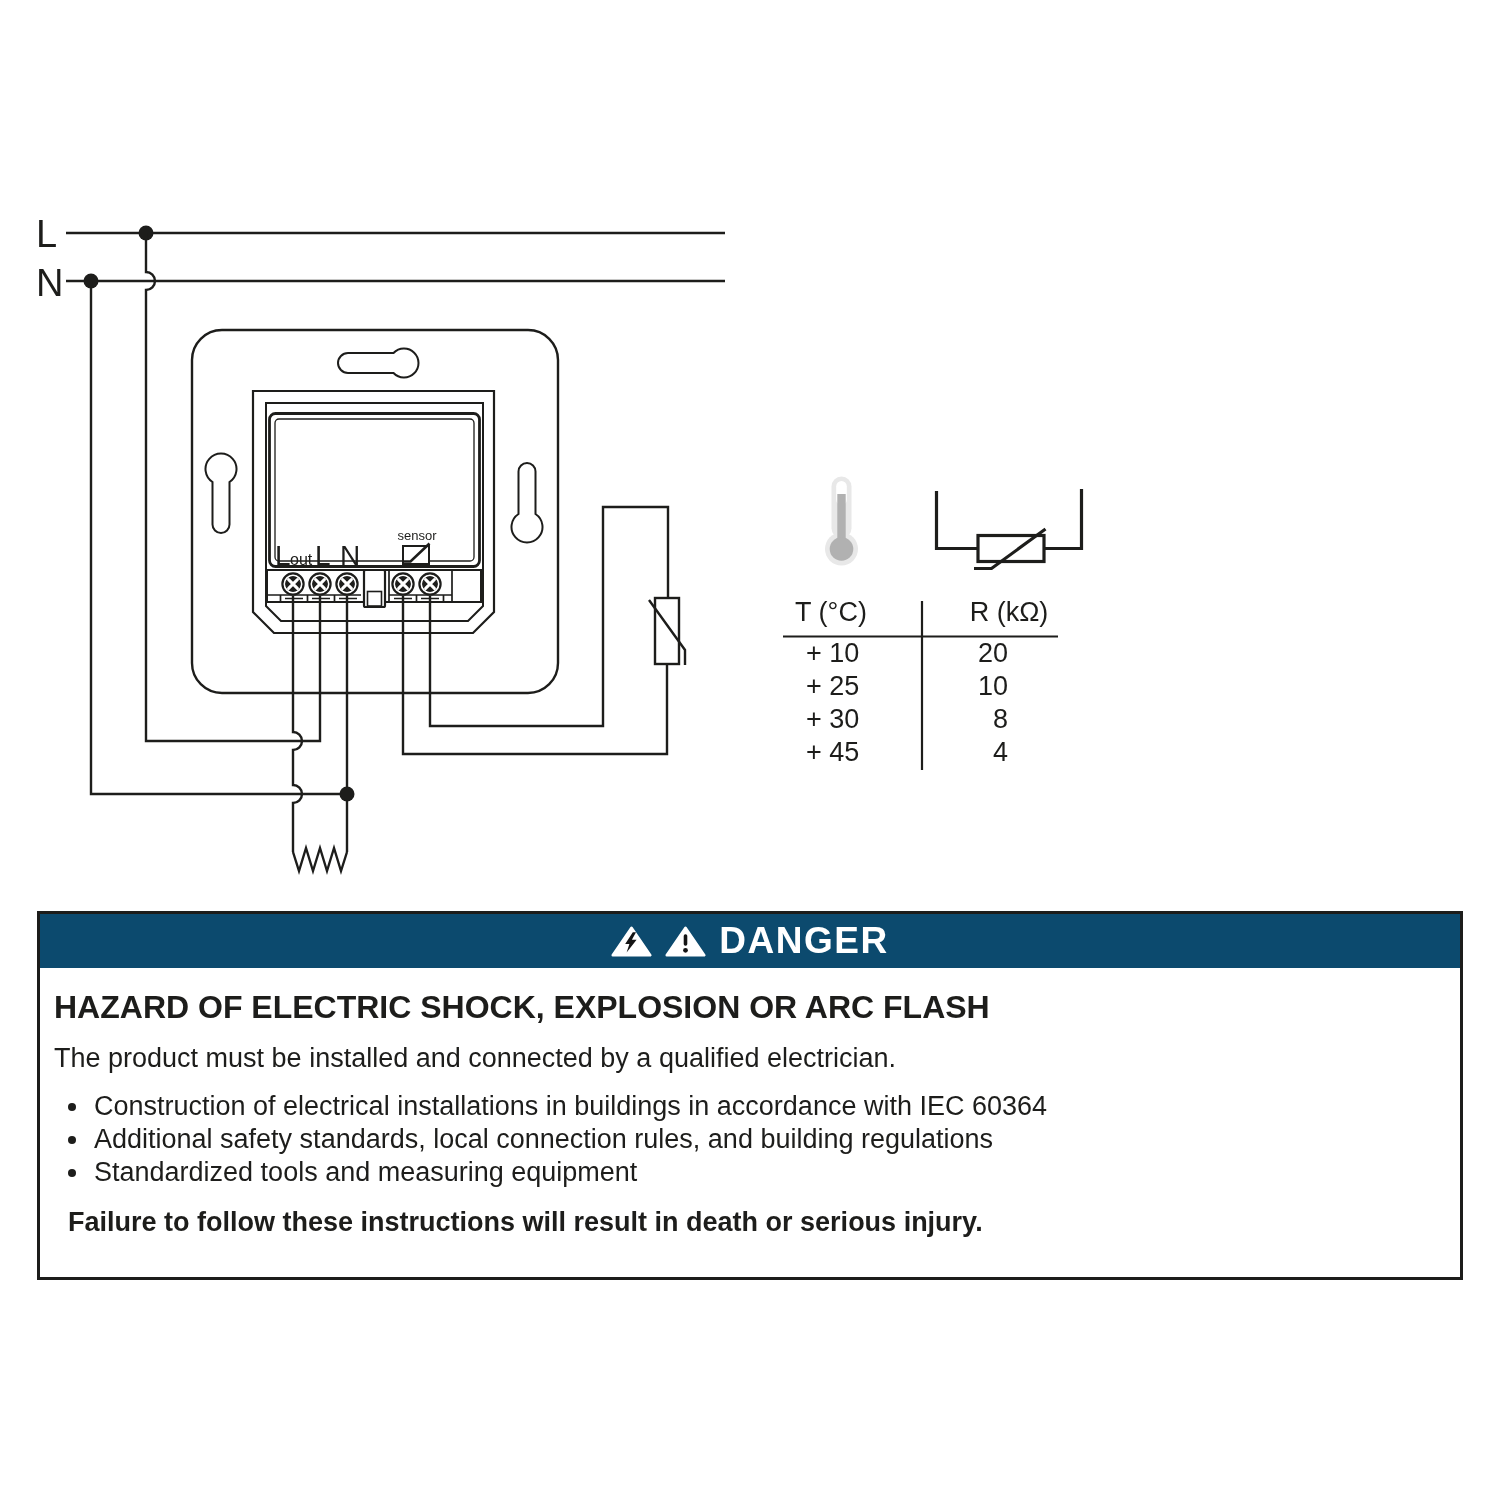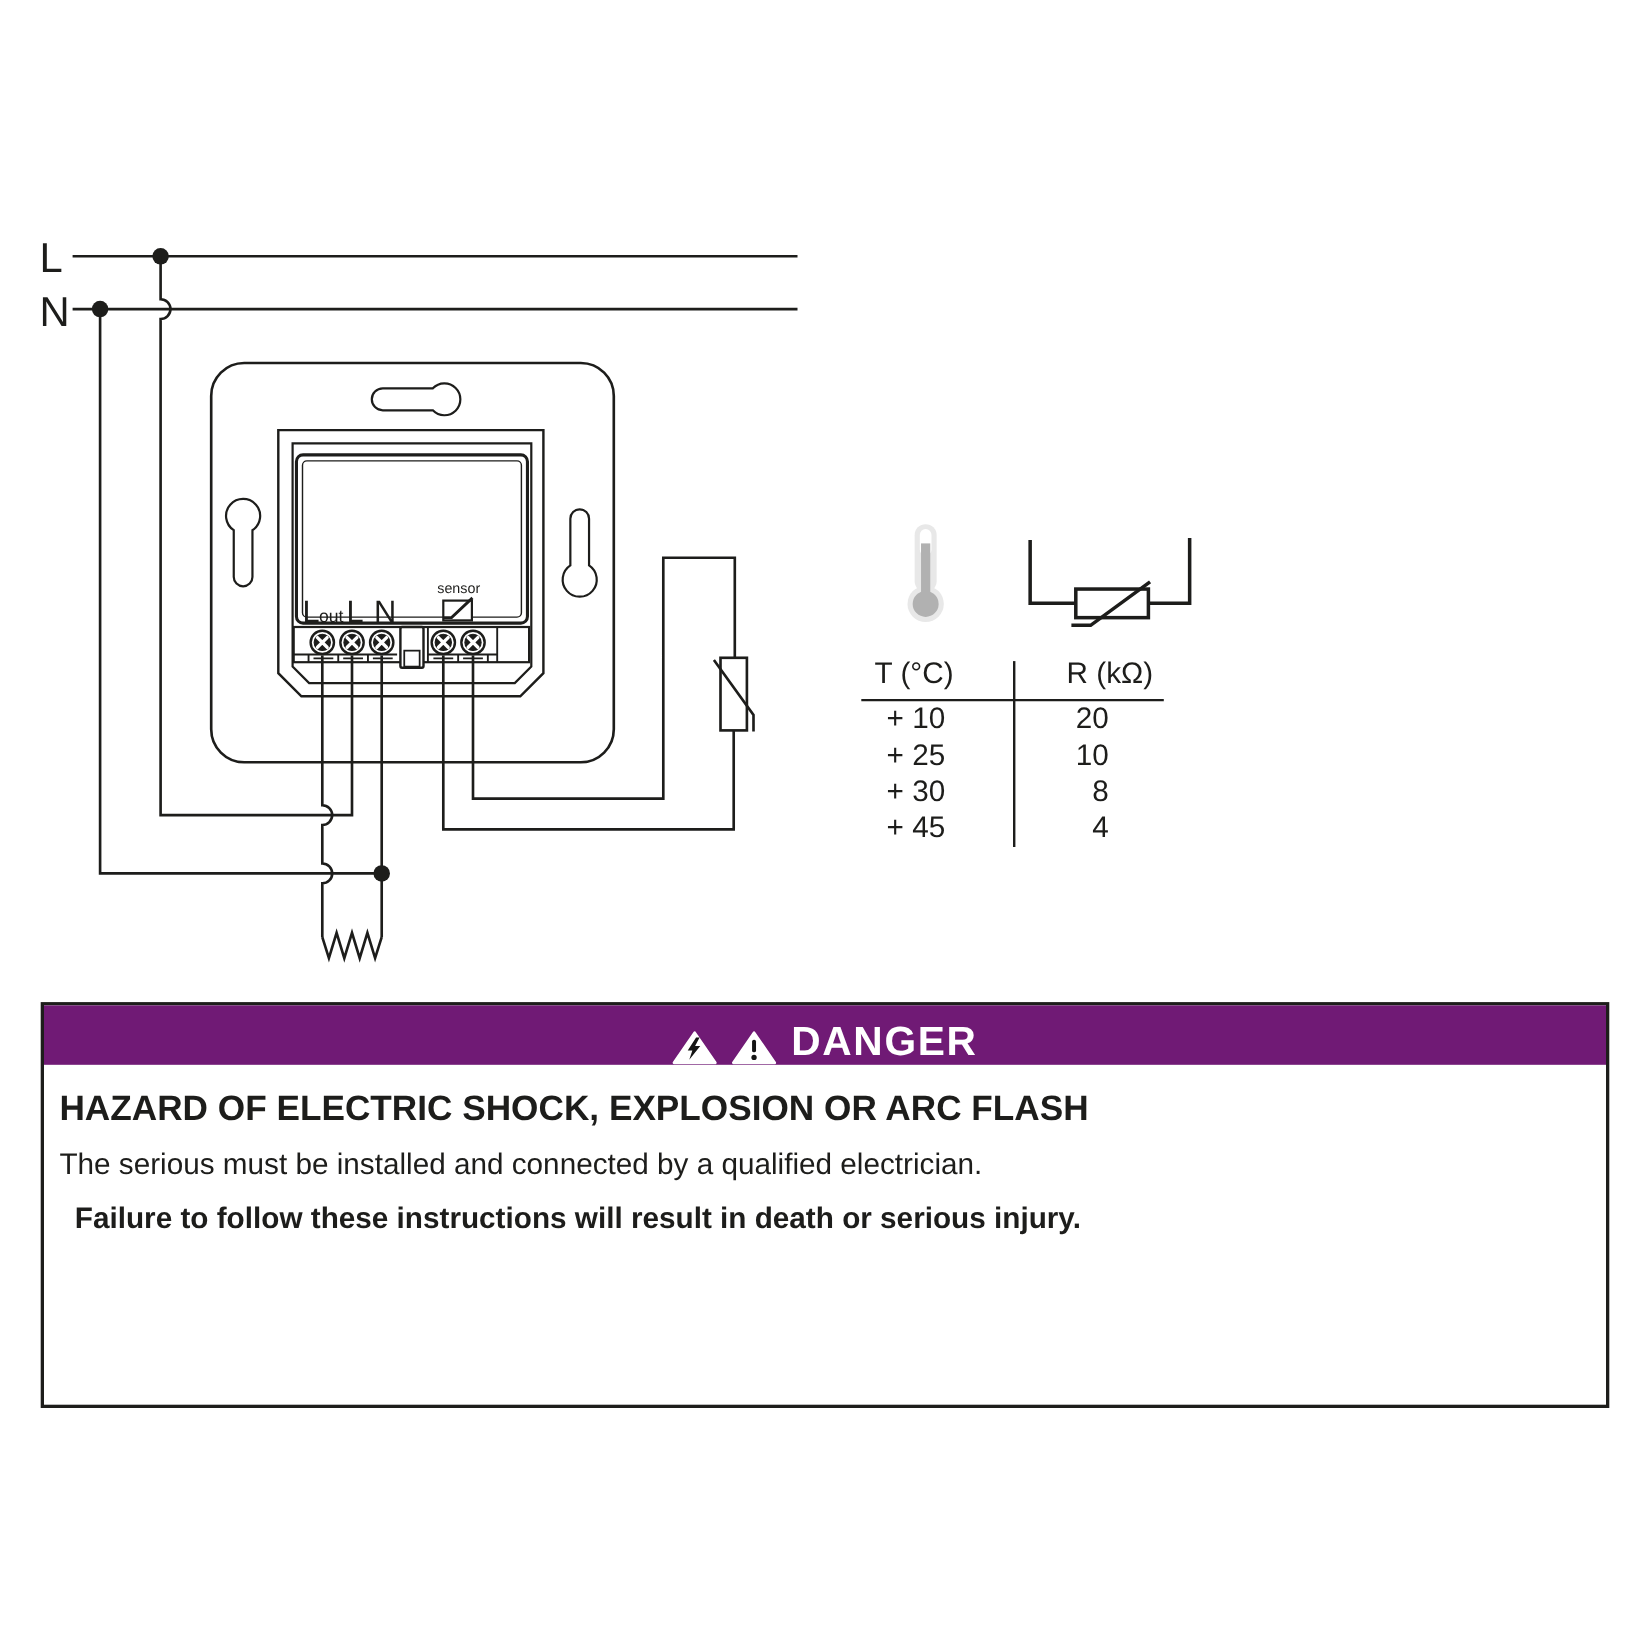--- a/index.html
+++ b/index.html
@@ -8,21 +8,21 @@
     font-family:"Liberation Sans", sans-serif;color:#1d1d1b;overflow:hidden;
   }
   .diagram-svg{position:absolute;left:0;top:0;}
   .diagram-svg text{fill:#1d1d1b;font-family:"Liberation Sans", sans-serif;}
 
   .danger-box{
     position:absolute;left:37px;top:911px;width:1426px;height:369px;
     border:3px solid #1d1d1b;box-sizing:border-box;background:#ffffff;
   }
   .danger-header{
-    height:54px;background:#701a75;display:flex;align-items:flex-end;
+    height:54px;background:#0c4a6e;display:flex;align-items:center;
     justify-content:center;gap:13px;
   }
   .danger-word{color:#ffffff;font-size:37px;font-weight:bold;letter-spacing:1.5px;}
   .danger-body{padding:0 24px 0 14px;}
   .danger-title{font-size:32px;font-weight:bold;margin:21px 0 0;}
   .danger-par{font-size:27px;line-height:29.5px;margin:18px 0 0;}
   .danger-bullets{margin:16px 0 0;padding-left:37px;font-size:27px;line-height:33px;list-style:disc;}
   .danger-bullets li{padding-left:3px;}
   .danger-footer{font-size:27px;font-weight:bold;margin:18px 14px 0;}
   .warn-icon{display:block;}
@@ -137,17 +137,22 @@
     <svg class="warn-icon" width="41" height="31" viewBox="0 0 41 31">
       <path d="M20.5,1.8 L39.3,29.2 H1.7 Z" fill="#ffffff" stroke="#ffffff" stroke-width="2.5" stroke-linejoin="round"></path>
       <rect x="18.7" y="8.2" width="3.6" height="11.5" rx="1.7" fill="#141414"></rect>
       <circle cx="20.5" cy="24.3" r="2.4" fill="#141414"></circle>
     </svg>
     <span class="danger-word">DANGER</span>
   </div>
   <div class="danger-body">
     <div class="danger-title">HAZARD OF ELECTRIC SHOCK, EXPLOSION OR ARC FLASH</div>
     <div class="danger-par">
-      <div>The serious must be installed and connected by a qualified electrician.</div>
+      <div>The product must be installed and connected by a qualified electrician.</div>
     </div>
+    <ul class="danger-bullets">
+      <li>Construction of electrical installations in buildings in accordance with IEC 60364</li>
+      <li>Additional safety standards, local connection rules, and building regulations</li>
+      <li>Standardized tools and measuring equipment</li>
+    </ul>
     <div class="danger-footer">Failure to follow these instructions will result in death or serious injury.</div>
   </div>
 </div>
 
 </body></html>

